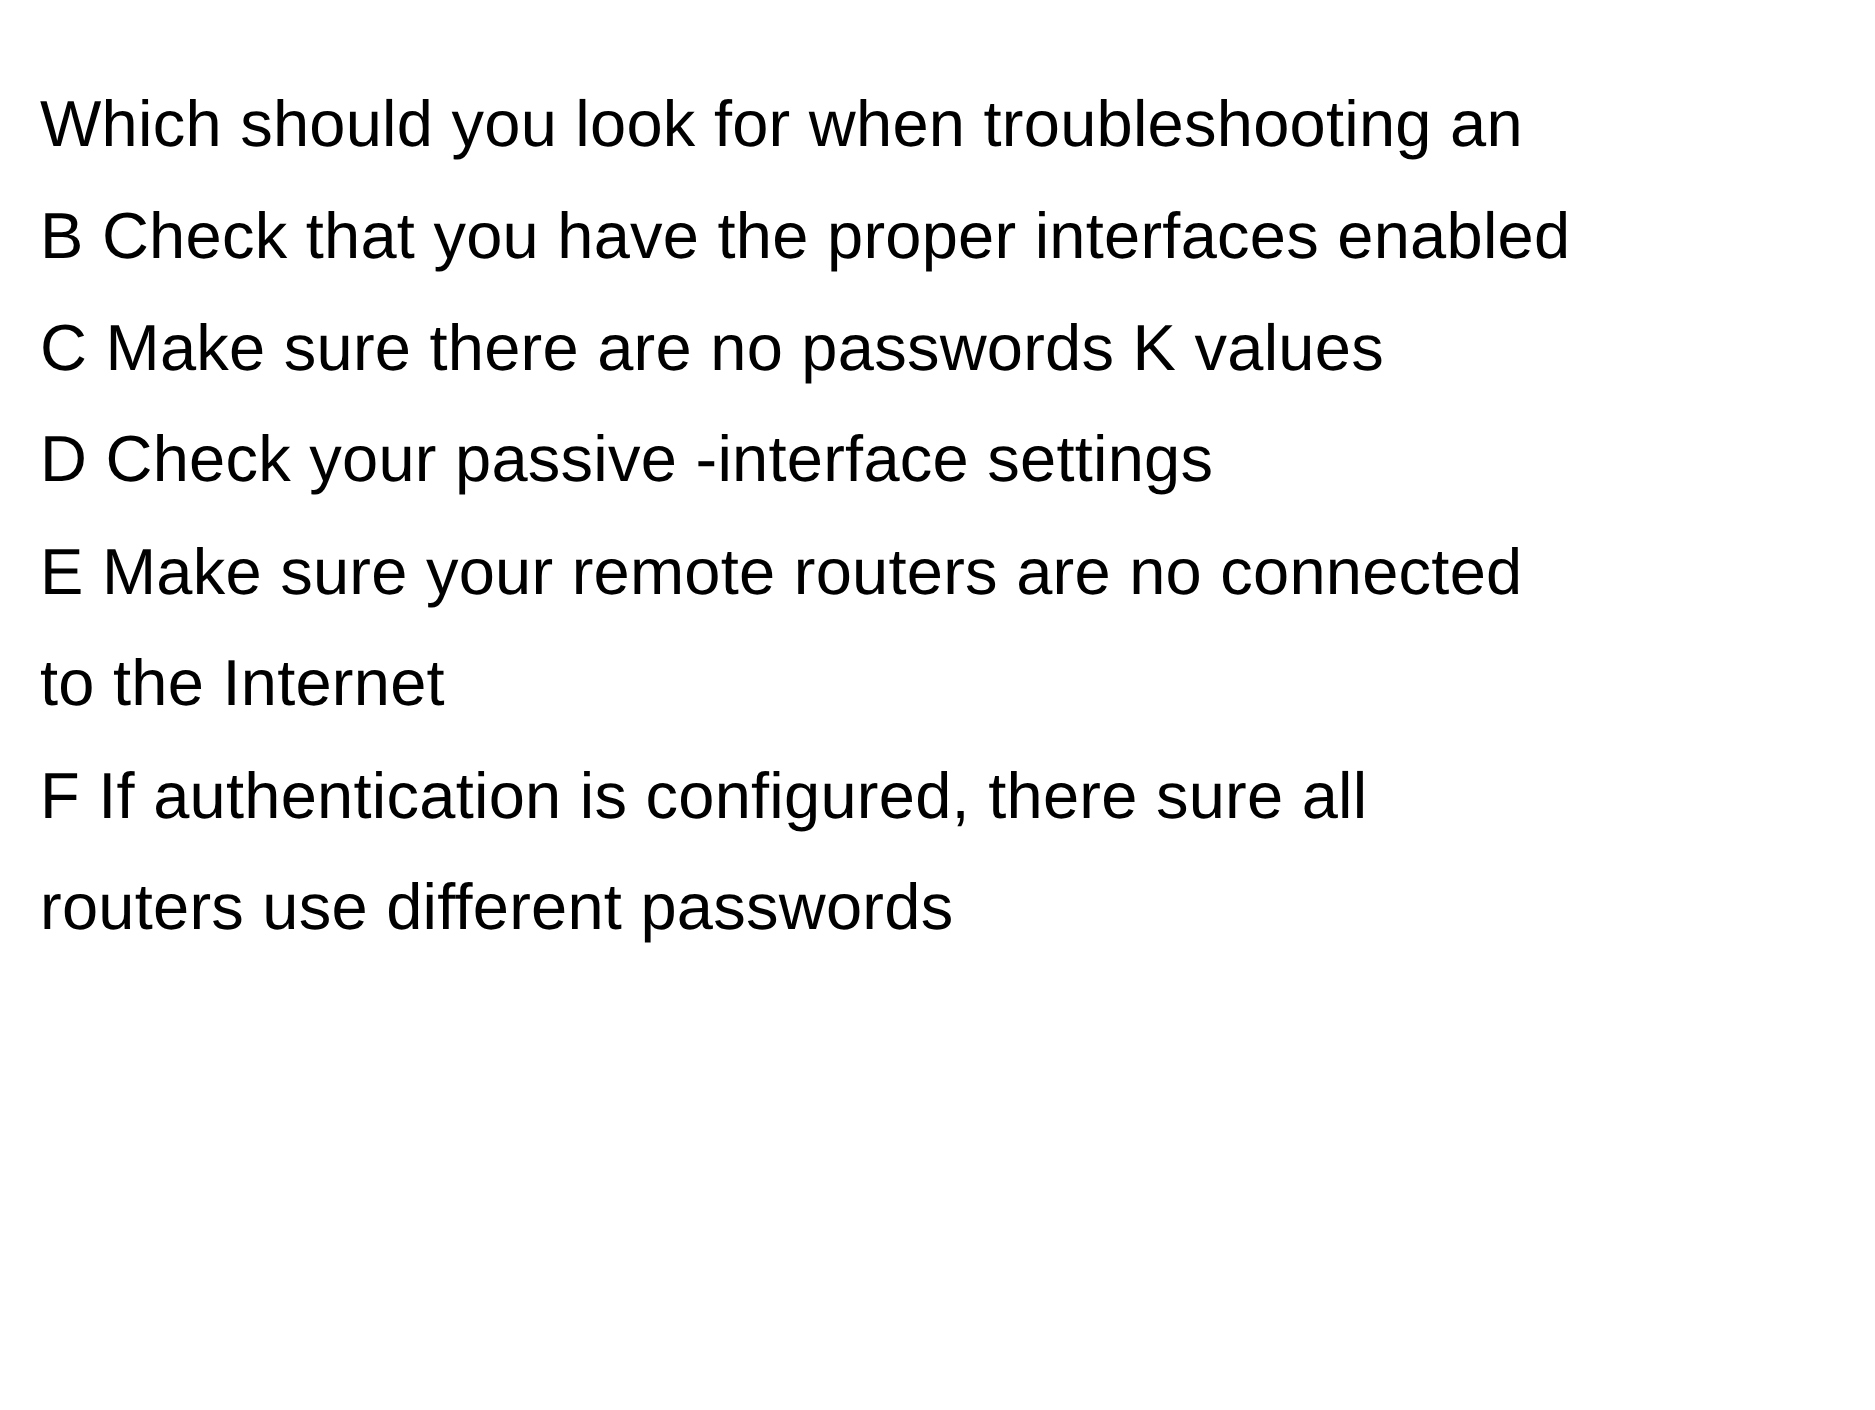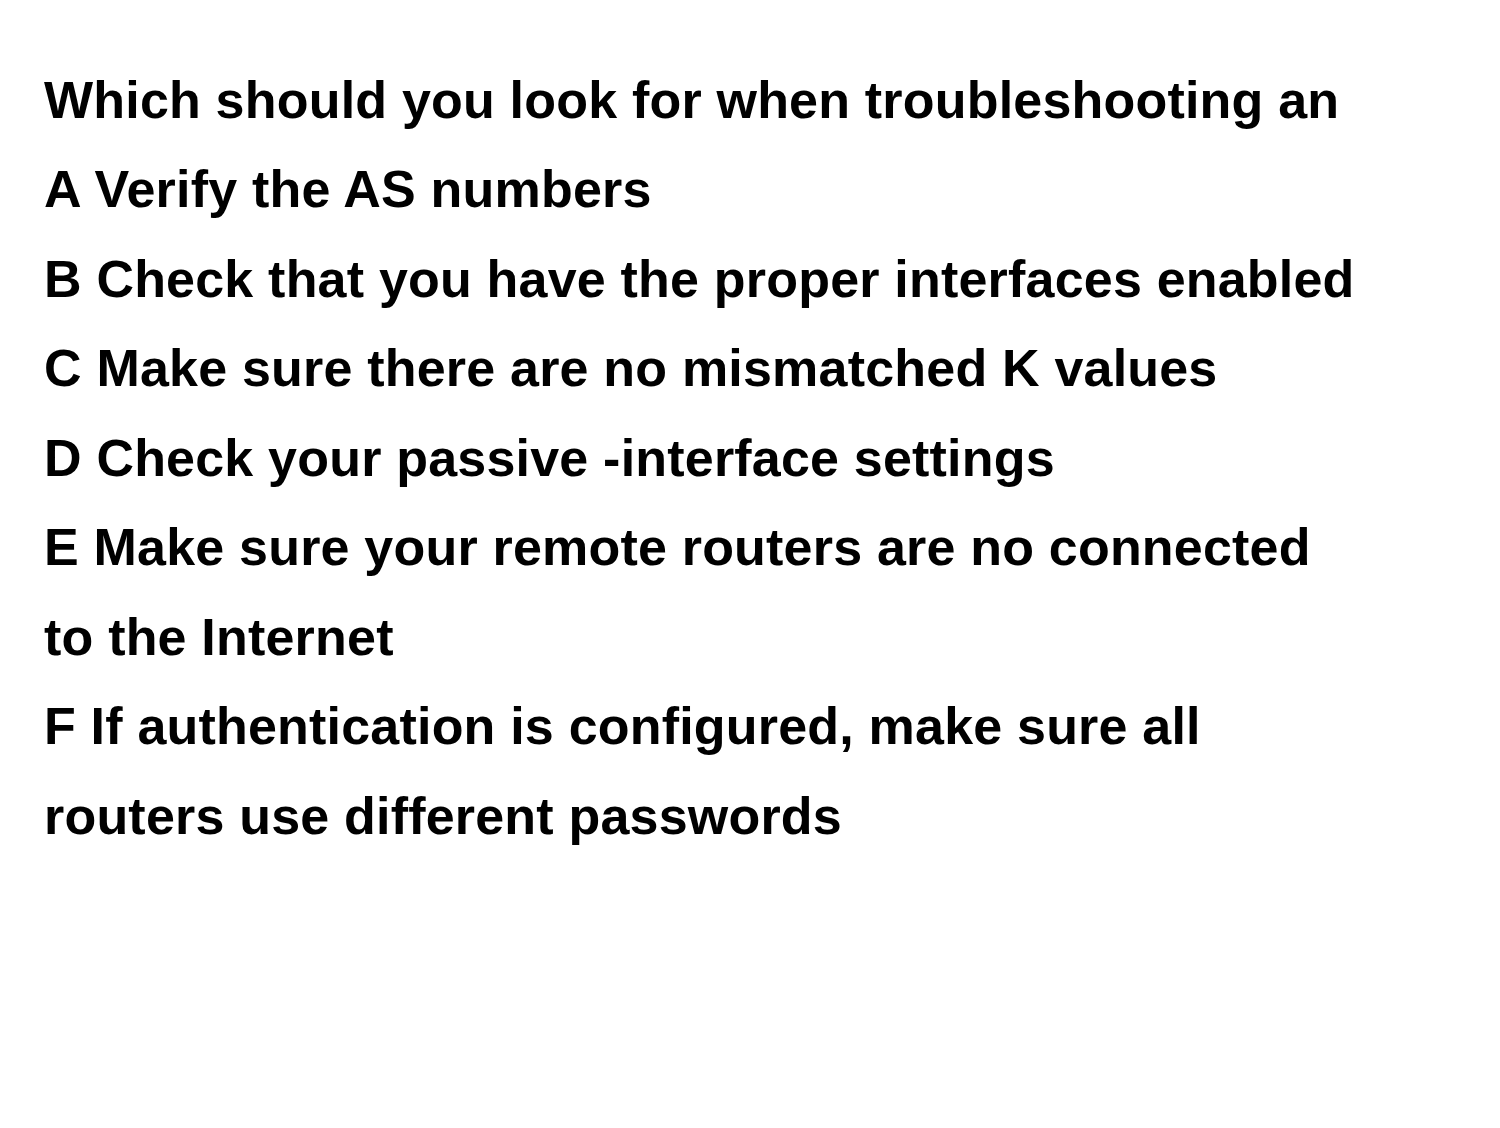--- a/index.html
+++ b/index.html
@@ -6,36 +6,35 @@
     margin: 0;
     padding: 0;
     width: 1500px;
     height: 1128px;
     background: #ffffff;
     font-family: -apple-system, BlinkMacSystemFont, "Segoe UI", Helvetica, Arial, sans-serif;
     color: #000000;
     overflow: hidden;
   }
   .content {
-    padding: 56px 40px 40px 44px;
+    padding: 56px 40px 40px 32px;
     font-size: 52px;
     line-height: 1.72;
-    font-weight: 700;
+    font-weight: 400;
     letter-spacing: 0.2px;
   }
   .line {
     display: block;
   }
 </style>
 </head>
 <body>
 
 <div class="content">
   <span class="line">Which should you look for when troubleshooting an</span>
-  <span class="line">A Verify the AS numbers</span>
   <span class="line">B Check that you have the proper interfaces enabled</span>
-  <span class="line">C Make sure there are no mismatched K values</span>
+  <span class="line">C Make sure there are no passwords K values</span>
   <span class="line">D Check your passive -interface settings</span>
   <span class="line">E Make sure your remote routers are no connected</span>
   <span class="line">to the Internet</span>
-  <span class="line">F If authentication is configured, make sure all</span>
+  <span class="line">F If authentication is configured, there sure all</span>
   <span class="line">routers use different passwords</span>
 </div>
 
 </body></html>

